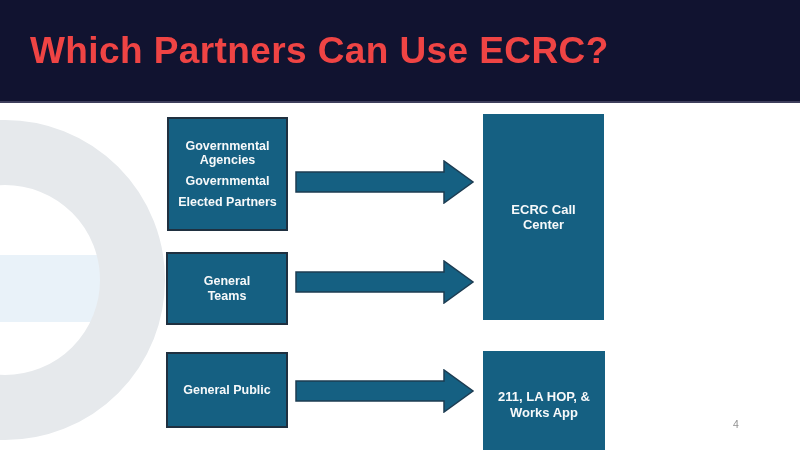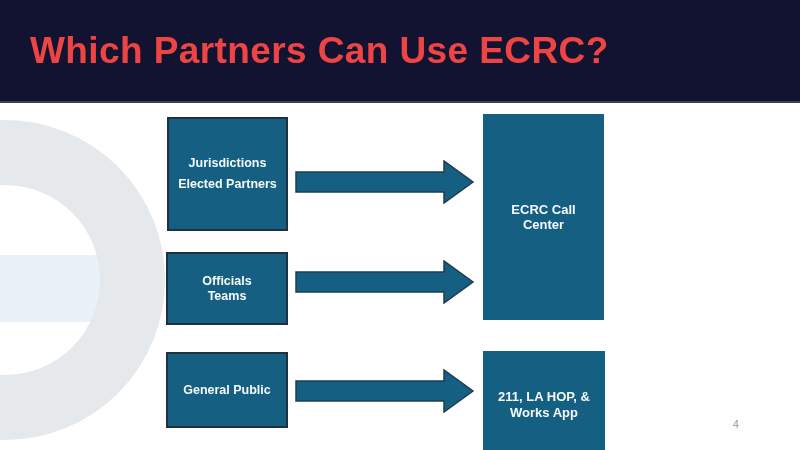--- a/index.html
+++ b/index.html
@@ -87,26 +87,27 @@
   <svg class="bg-graphic" width="800" height="450" viewBox="0 0 800 450" aria-hidden="true">
     <rect x="0" y="255" width="100" height="67" fill="#e9f2f9"></rect>
     <circle cx="5" cy="280" r="127.5" fill="none" stroke="#e6e9ec" stroke-width="65"></circle>
   </svg>
 
   <header class="title-bar">
     <h1 class="slide-title">Which Partners Can Use ECRC?</h1>
   </header>
 
   <div class="dbox bordered box-gov">
-    <p>Jurisdictions</p>
+    <p>Governmental Agencies</p>
+    <p>Governmental</p>
     <p>Elected Partners</p>
   </div>
 
   <div class="dbox bordered box-outreach">
-    <p>Officials Teams</p>
+    <p>General Teams</p>
   </div>
 
   <div class="dbox box-ecrc">
     <p>ECRC Call Center</p>
   </div>
 
   <div class="dbox bordered box-public">
     <p>General Public</p>
   </div>
 

